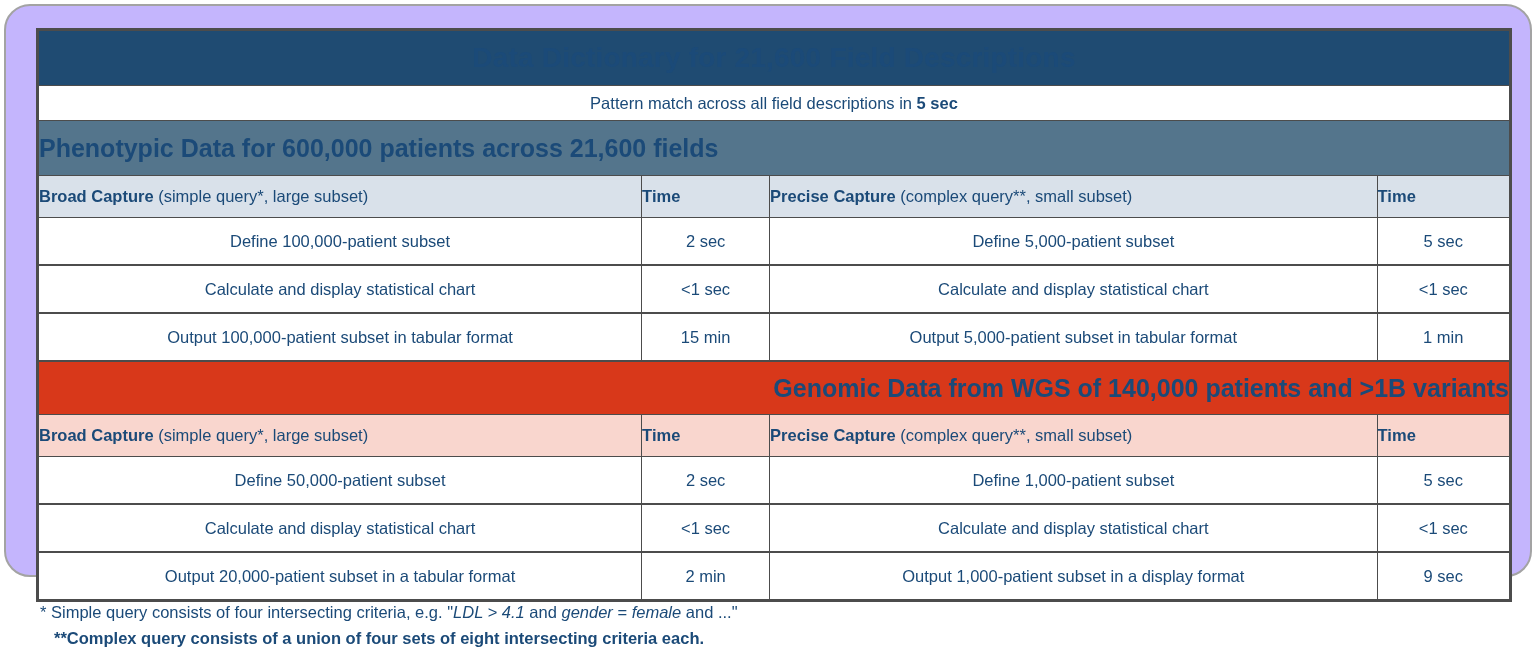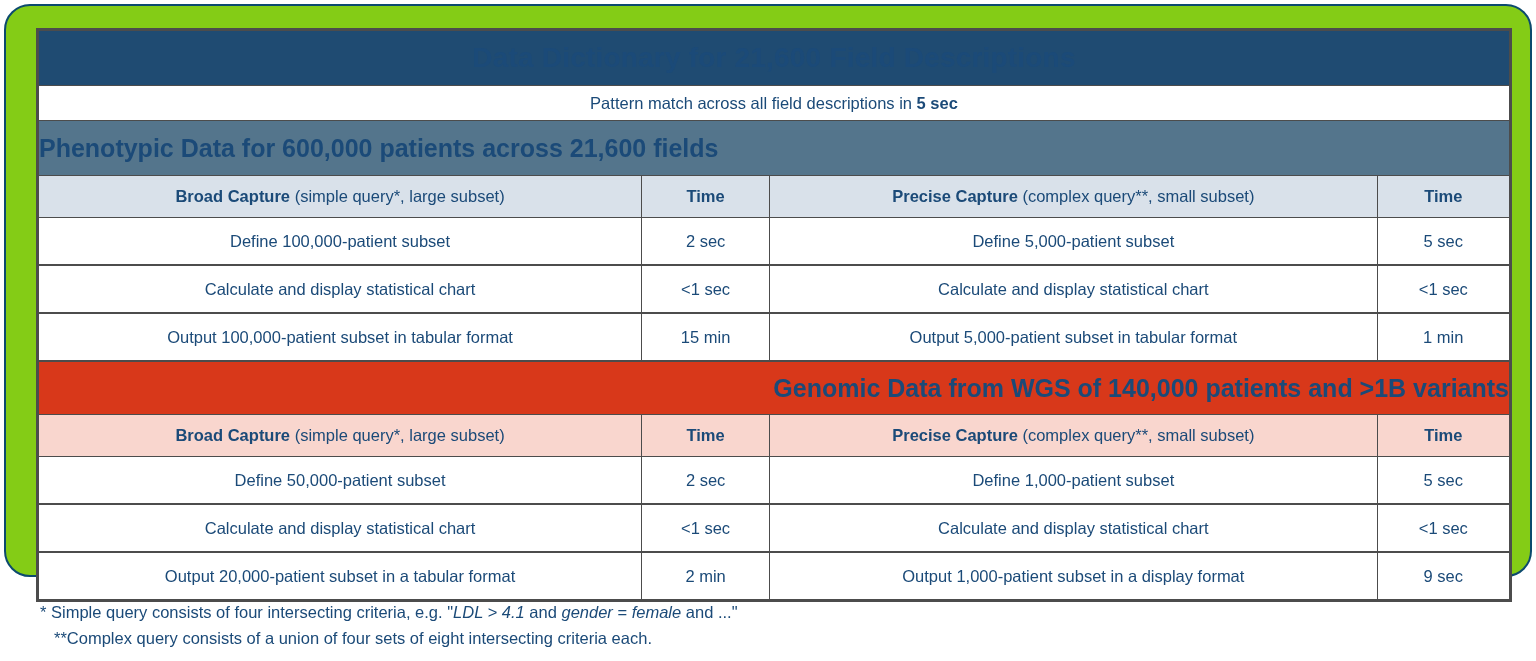--- a/index.html
+++ b/index.html
@@ -13,22 +13,22 @@
     font-family: "Liberation Sans", sans-serif;
     overflow: hidden;
   }
   .panel {
     position: absolute;
     left: 4px;
     top: 4px;
     width: 1528px;
     height: 573px;
     box-sizing: border-box;
-    background: #84cc16;
-    border: 2px solid #0c4a6e;
+    background: #c4b5fd;
+    border: 2px solid #a3a3a3;
     border-radius: 26px;
   }
   .table-wrap {
     position: absolute;
     left: 30px;
     top: 22px;
     width: 1476px;
     box-sizing: border-box;
     border: 2px solid #4c4c4c;
   }
@@ -72,21 +72,20 @@
     background: #d8381a;
     color: #ffffff;
     text-align: right;
     font-size: 25px;
     font-weight: bold;
     height: 52px;
   }
   .hdr-pheno { background: #d9e1ea; }
   .hdr-geno  { background: #f9d6ce; }
   .col-hdr {
-    text-align: center;
     font-size: 16.5px;
     height: 41px;
     color: #1b4a78;
   }
   .col-hdr b { font-weight: bold; }
   .cell {
     text-align: center;
     font-size: 16.5px;
     height: 46px;
     background: #ffffff;
@@ -95,21 +94,21 @@
   .thick-top { border-top: 2px solid #4c4c4c !important; }
   .footnotes {
     position: absolute;
     left: 34px;
     top: 594px;
     width: 1200px;
     color: #1b4a78;
     font-size: 16.5px;
     line-height: 1.55;
   }
-  .footnotes .fn2 { padding-left: 14px; }
+  .footnotes .fn2 { padding-left: 14px; font-weight: bold; }
   .footnotes i { font-style: italic; }
 </style>
 </head>
 <body>
 
 <div class="panel">
 
   <div class="table-wrap">
     <table class="main">
       <colgroup>

